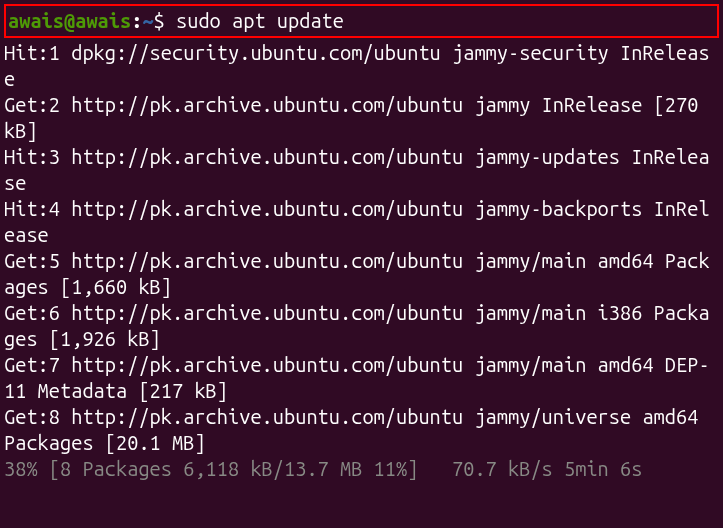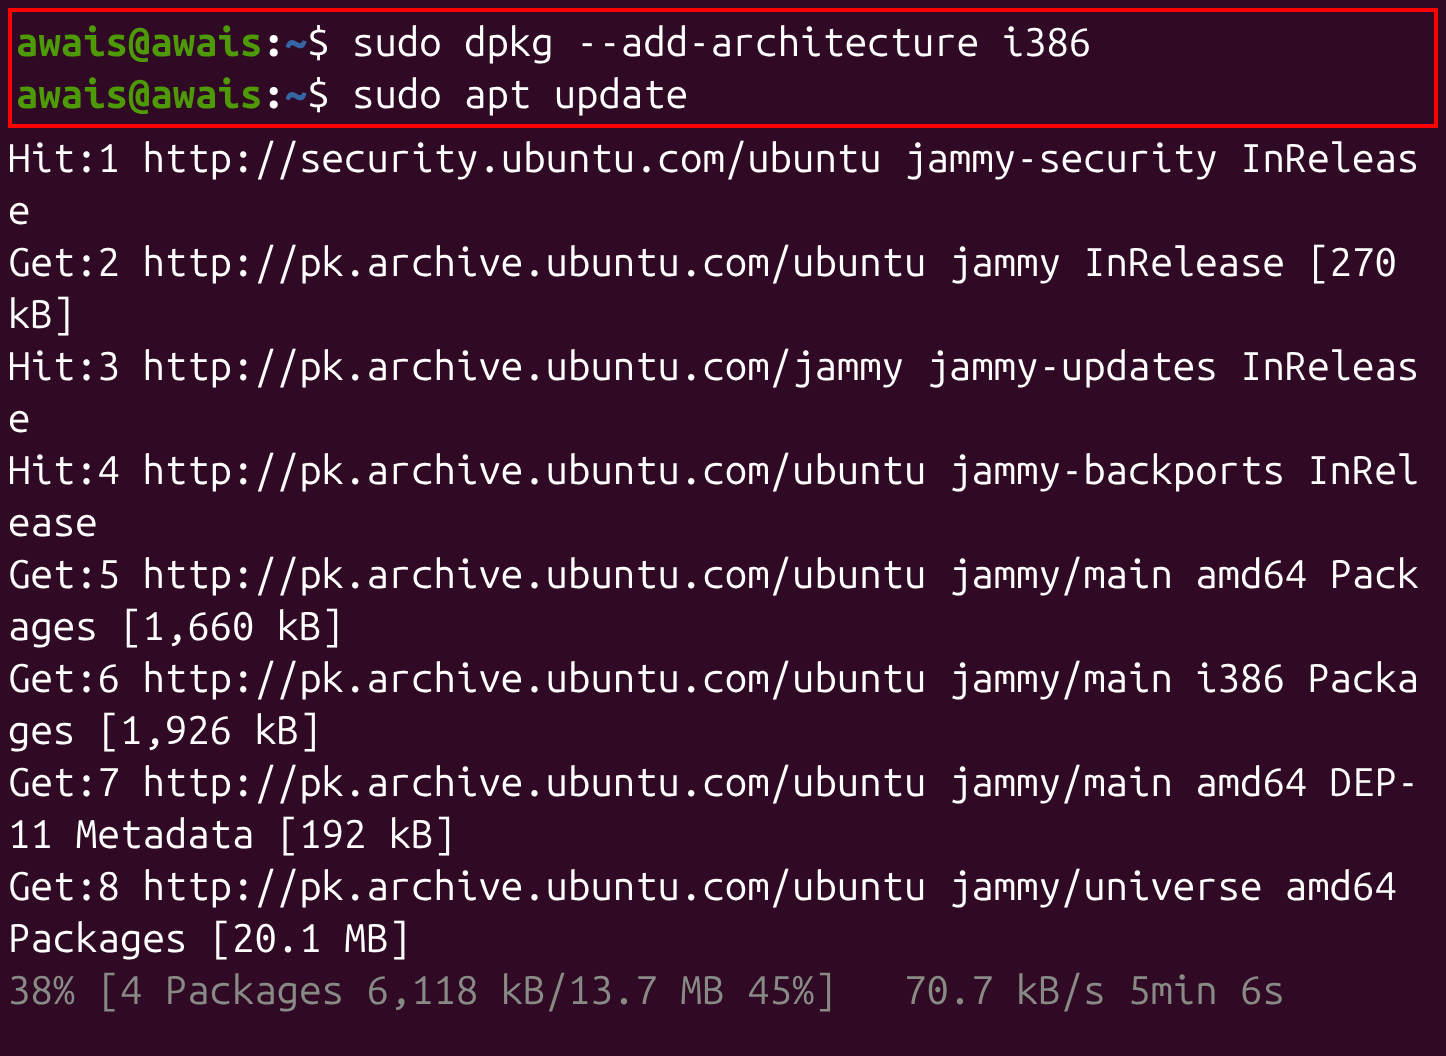--- a/index.html
+++ b/index.html
@@ -51,25 +51,24 @@
       white-space: pre-wrap;
     }
     .progress {
       color: #888a85;
     }
   </style>
 </head>
 <body>
 
 <div class="highlight-box">
-  <div class="prompt-line"><span class="user-host">awais@awais</span><span class="colon-path">:</span><span class="path">~</span><span class="dollar">$ </span><span class="command">sudo dpkg --add-architecture i386</span></div>
   <div class="prompt-line"><span class="user-host">awais@awais</span><span class="colon-path">:</span><span class="path">~</span><span class="dollar">$ </span><span class="command">sudo apt update</span></div>
 </div>
 
-<div class="output">Hit:1 http://security.ubuntu.com/ubuntu jammy-security InRelease</div>
+<div class="output">Hit:1 dpkg://security.ubuntu.com/ubuntu jammy-security InRelease</div>
 <div class="output">Get:2 http://pk.archive.ubuntu.com/ubuntu jammy InRelease [270 kB]</div>
-<div class="output">Hit:3 http://pk.archive.ubuntu.com/jammy jammy-updates InRelease</div>
+<div class="output">Hit:3 http://pk.archive.ubuntu.com/ubuntu jammy-updates InRelease</div>
 <div class="output">Hit:4 http://pk.archive.ubuntu.com/ubuntu jammy-backports InRelease</div>
 <div class="output">Get:5 http://pk.archive.ubuntu.com/ubuntu jammy/main amd64 Packages [1,660 kB]</div>
 <div class="output">Get:6 http://pk.archive.ubuntu.com/ubuntu jammy/main i386 Packages [1,926 kB]</div>
-<div class="output">Get:7 http://pk.archive.ubuntu.com/ubuntu jammy/main amd64 DEP-11 Metadata [192 kB]</div>
+<div class="output">Get:7 http://pk.archive.ubuntu.com/ubuntu jammy/main amd64 DEP-11 Metadata [217 kB]</div>
 <div class="output">Get:8 http://pk.archive.ubuntu.com/ubuntu jammy/universe amd64 Packages [20.1 MB]</div>
-<div class="output"><span class="progress">38% [4 Packages 6,118 kB/13.7 MB 45%]</span><span class="progress">   </span><span class="progress">70.7 kB/s 5min 6s</span></div>
+<div class="output"><span class="progress">38% [8 Packages 6,118 kB/13.7 MB 11%]</span><span class="progress">   </span><span class="progress">70.7 kB/s 5min 6s</span></div>
 
 </body></html>

